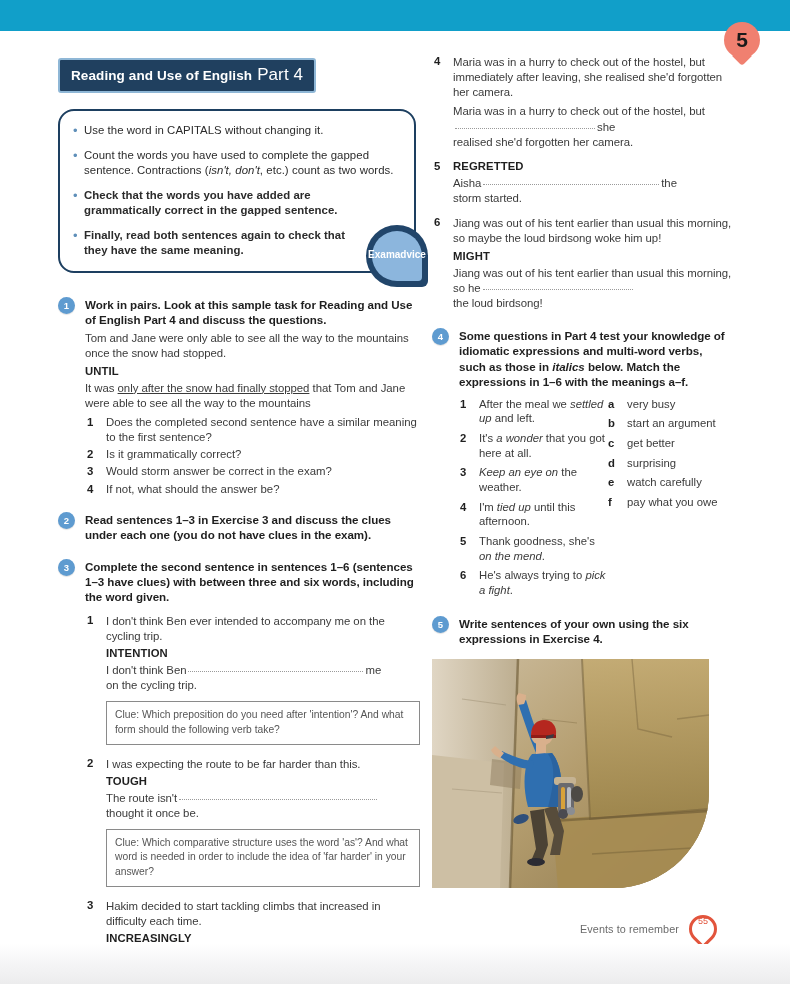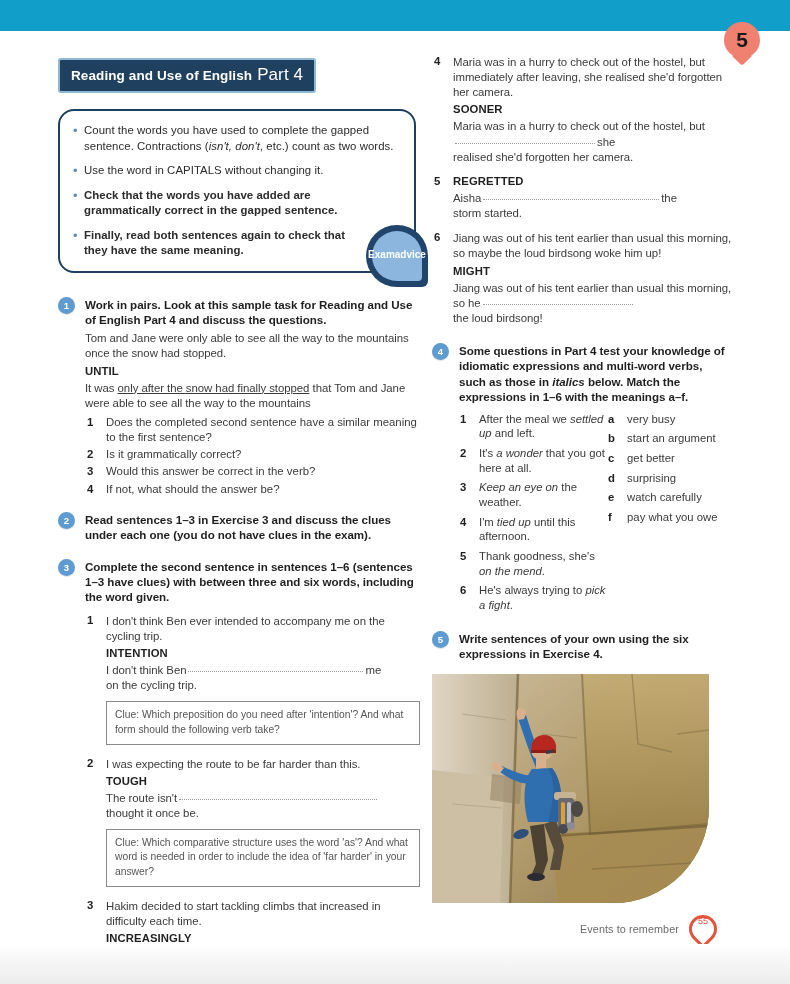--- a/index.html
+++ b/index.html
@@ -262,22 +262,22 @@
   <div class="col-left">
 
     <div class="section-title">
       <span>Reading and Use of English</span><span class="part">Part 4</span>
     </div>
 
     
     <div class="advice-wrap">
       <div class="advice-box">
         <ul class="advice-list">
+          <li>Use the word in CAPITALS without changing it.</li>
           <li><span>Count the words you have used to complete the gapped sentence. Contractions (</span><span class="it">isn't, don't</span><span>, etc.) count as two words.</span></li>
-          <li>Use the word in CAPITALS without changing it.</li>
           <li>
               <span class="narrow">Check that the words you have added are grammatically correct in the gapped sentence.</span>
             </li>
           <li>
               <span class="narrow">Finally, read both sentences again to check that they have the same meaning.</span>
             </li>
         </ul>
       </div>
       <div class="advice-notch"></div>
       <div class="advice-badge">
@@ -292,21 +292,21 @@
     
     <div class="ex" style="margin-top:24px">
       <div class="ex-num">1</div>
       <div class="ex-rubric">Work in pairs. Look at this sample task for Reading and Use of English Part 4 and discuss the questions.</div>
       <div class="body-text">Tom and Jane were only able to see all the way to the mountains once the snow had stopped.</div>
       <div class="keyword">UNTIL</div>
       <div class="body-text"><span>It was </span><span class="u">only after the snow had finally stopped</span><span> that Tom and Jane were able to see all the way to the mountains</span></div>
       <ul class="sub-list">
         <li><span class="n">1</span><span>Does the completed second sentence have a similar meaning to the first sentence?</span></li>
         <li><span class="n">2</span><span>Is it grammatically correct?</span></li>
-        <li><span class="n">3</span><span>Would this answer be correct in the verb?</span></li>
+        <li><span class="n">3</span><span>Would storm answer be correct in the exam?</span></li>
         <li><span class="n">4</span><span>If not, what should the answer be?</span></li>
       </ul>
     </div>
 
     
     <div class="ex" style="margin-top:15px">
       <div class="ex-num">2</div>
       <div class="ex-rubric">Read sentences 1–3 in Exercise 3 and discuss the clues under each one (you do not have clues in the exam).</div>
     </div>
 
@@ -341,21 +341,20 @@
       </div>
     </div>
 
   </div>
 
   <div class="col-right">
 
     <div class="q" style="margin-top:27px">
       <span class="qn">4</span>
       <div class="body-text" style="margin-top:0">Maria was in a hurry to check out of the hostel, but immediately after leaving, she realised she'd forgotten her camera.</div>
-      <div class="keyword">SOONER</div>
       <div class="body-text"><span>Maria was in a hurry to check out of the hostel, but</span><span class="dots" style="width:140px"></span><span>she</span><br><span>realised she'd forgotten her camera.</span></div>
     </div>
 
     <div class="q" style="margin-top:10px">
       <span class="qn">5</span>
       <div class="keyword">REGRETTED</div>
       <div class="body-text"><span>Aisha</span><span class="dots" style="width:176px"></span><span>the</span><br><span>storm started.</span></div>
     </div>
 
     <div class="q" style="margin-top:10px">

